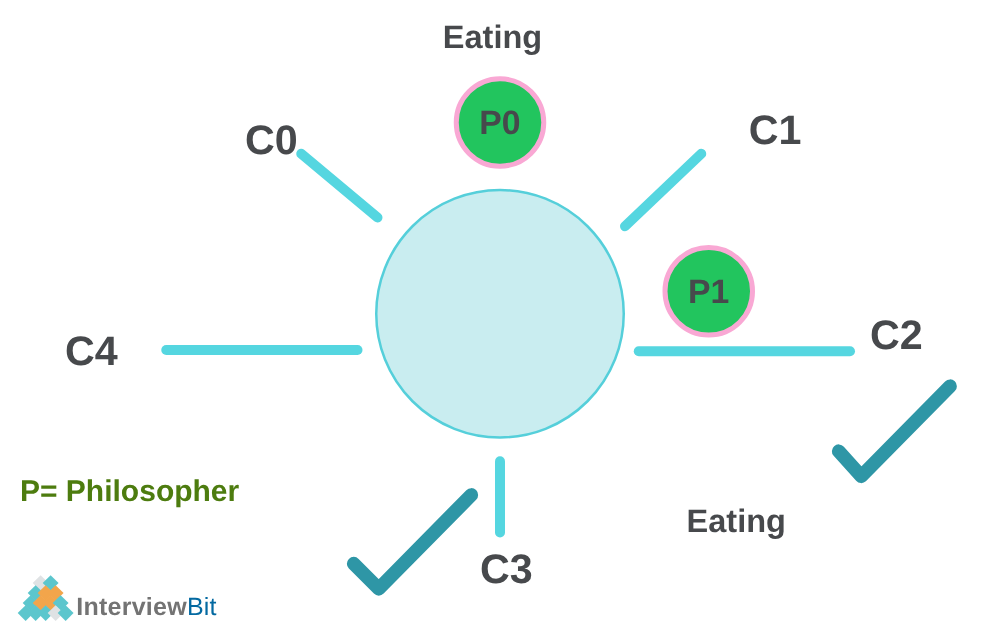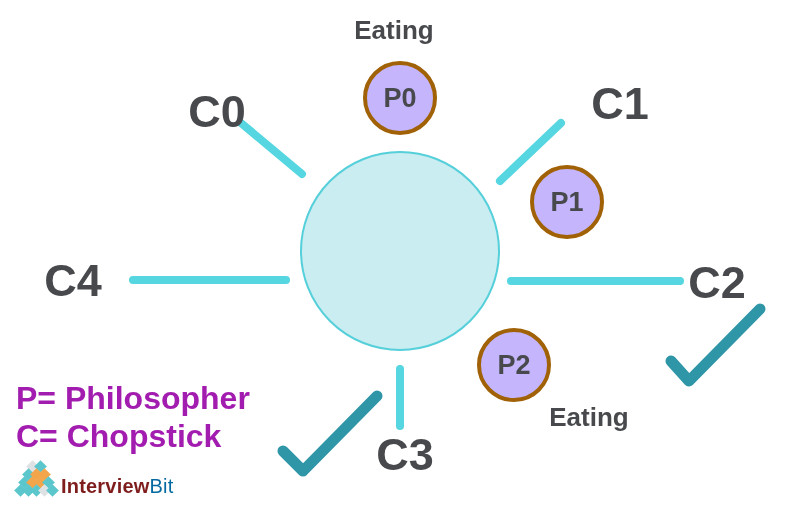--- a/index.html
+++ b/index.html
@@ -6,38 +6,38 @@
   .canvas{
     position:relative;width:800px;height:505px;background:#ffffff;overflow:hidden;
     font-family:"Liberation Sans","DejaVu Sans",sans-serif;
   }
   .layer{position:absolute;left:0;top:0;width:800px;height:505px;}
   .label{
     position:absolute;transform:translate(-50%,-50%);
     color:#47494c;font-weight:700;white-space:nowrap;
   }
   .state-label{font-size:26px;}
-  .chop-label{font-size:45px;}
+  .chop-label{font-size:33px;}
   .pcircle{
-    position:absolute;width:66px;height:66px;border:4px solid #a16207;border-radius:50%;
-    background:#c4b5fd;display:flex;align-items:center;justify-content:center;
+    position:absolute;width:66px;height:66px;border:4px solid #f9a8d4;border-radius:50%;
+    background:#22c55e;display:flex;align-items:center;justify-content:center;
     color:#47494c;font-size:27px;font-weight:600;
   }
   .legend-line{
-    position:absolute;left:16px;color:#a21caf;font-size:32px;font-weight:700;white-space:nowrap;
+    position:absolute;left:16px;color:#4d7c0f;font-size:24px;font-weight:700;white-space:nowrap;
   }
   .logo{position:absolute;left:14px;top:461px;width:48px;height:40px;}
   .dia{position:absolute;width:9px;height:9px;transform:rotate(45deg);}
   .dia.t{background:#5cc6cd;}
   .dia.o{background:#f2a54b;}
   .dia.l{background:#dfe2e4;}
   .brand{
     position:absolute;left:61px;top:475px;font-size:20px;letter-spacing:0.2px;white-space:nowrap;
   }
-  .brand .primary{color:#7f1d1d;font-weight:700;}
+  .brand .primary{color:#737373;font-weight:700;}
   .brand .secondary{color:#0369a1;font-weight:400;}
 </style>
 </head>
 <body>
 
 <div class="canvas">
 
   <svg class="layer" width="800" height="505" viewBox="0 0 800 505">
 
     <circle cx="400" cy="251" r="99" fill="#c9edf0" stroke="#55cfda" stroke-width="2"></circle>
@@ -54,36 +54,32 @@
       <polyline points="283,451 303,471 377,396"></polyline>
       <polyline points="671,361 689,381 760,309"></polyline>
     </g>
   </svg>
 
   <div class="label state-label" style="left:394px;top:30px;">Eating</div>
   <div class="label state-label" style="left:589px;top:417px;">Eating</div>
 
   <div class="label chop-label" style="left:217px;top:112px;">C0</div>
   <div class="label chop-label" style="left:620px;top:104px;">C1</div>
-  <div class="label chop-label" style="left:717px;top:283px;">C2</div>
+  <div class="label chop-label" style="left:717px;top:268px;">C2</div>
   <div class="label chop-label" style="left:405px;top:455px;">C3</div>
   <div class="label chop-label" style="left:73px;top:281px;">C4</div>
 
   <div class="pcircle" style="left:363px;top:61px;">
     <span>P0</span>
   </div>
-  <div class="pcircle" style="left:530px;top:165px;">
+  <div class="pcircle" style="left:530px;top:196px;">
     <span>P1</span>
-  </div>
-  <div class="pcircle" style="left:477px;top:328px;">
-    <span>P2</span>
   </div>
 
   <div class="legend-line" style="top:380px;">P= Philosopher</div>
-  <div class="legend-line" style="top:418px;">C= Chopstick</div>
 
   <div class="logo">
     <div class="dia l" style="left:14px;top:1px;"></div>
     <div class="dia t" style="left:22px;top:1px;"></div>
     <div class="dia t" style="left:10px;top:9px;"></div>
     <div class="dia o" style="left:18px;top:9px;"></div>
     <div class="dia o" style="left:26px;top:9px;"></div>
     <div class="dia t" style="left:6px;top:17px;"></div>
     <div class="dia o" style="left:14px;top:17px;"></div>
     <div class="dia o" style="left:22px;top:17px;"></div>

